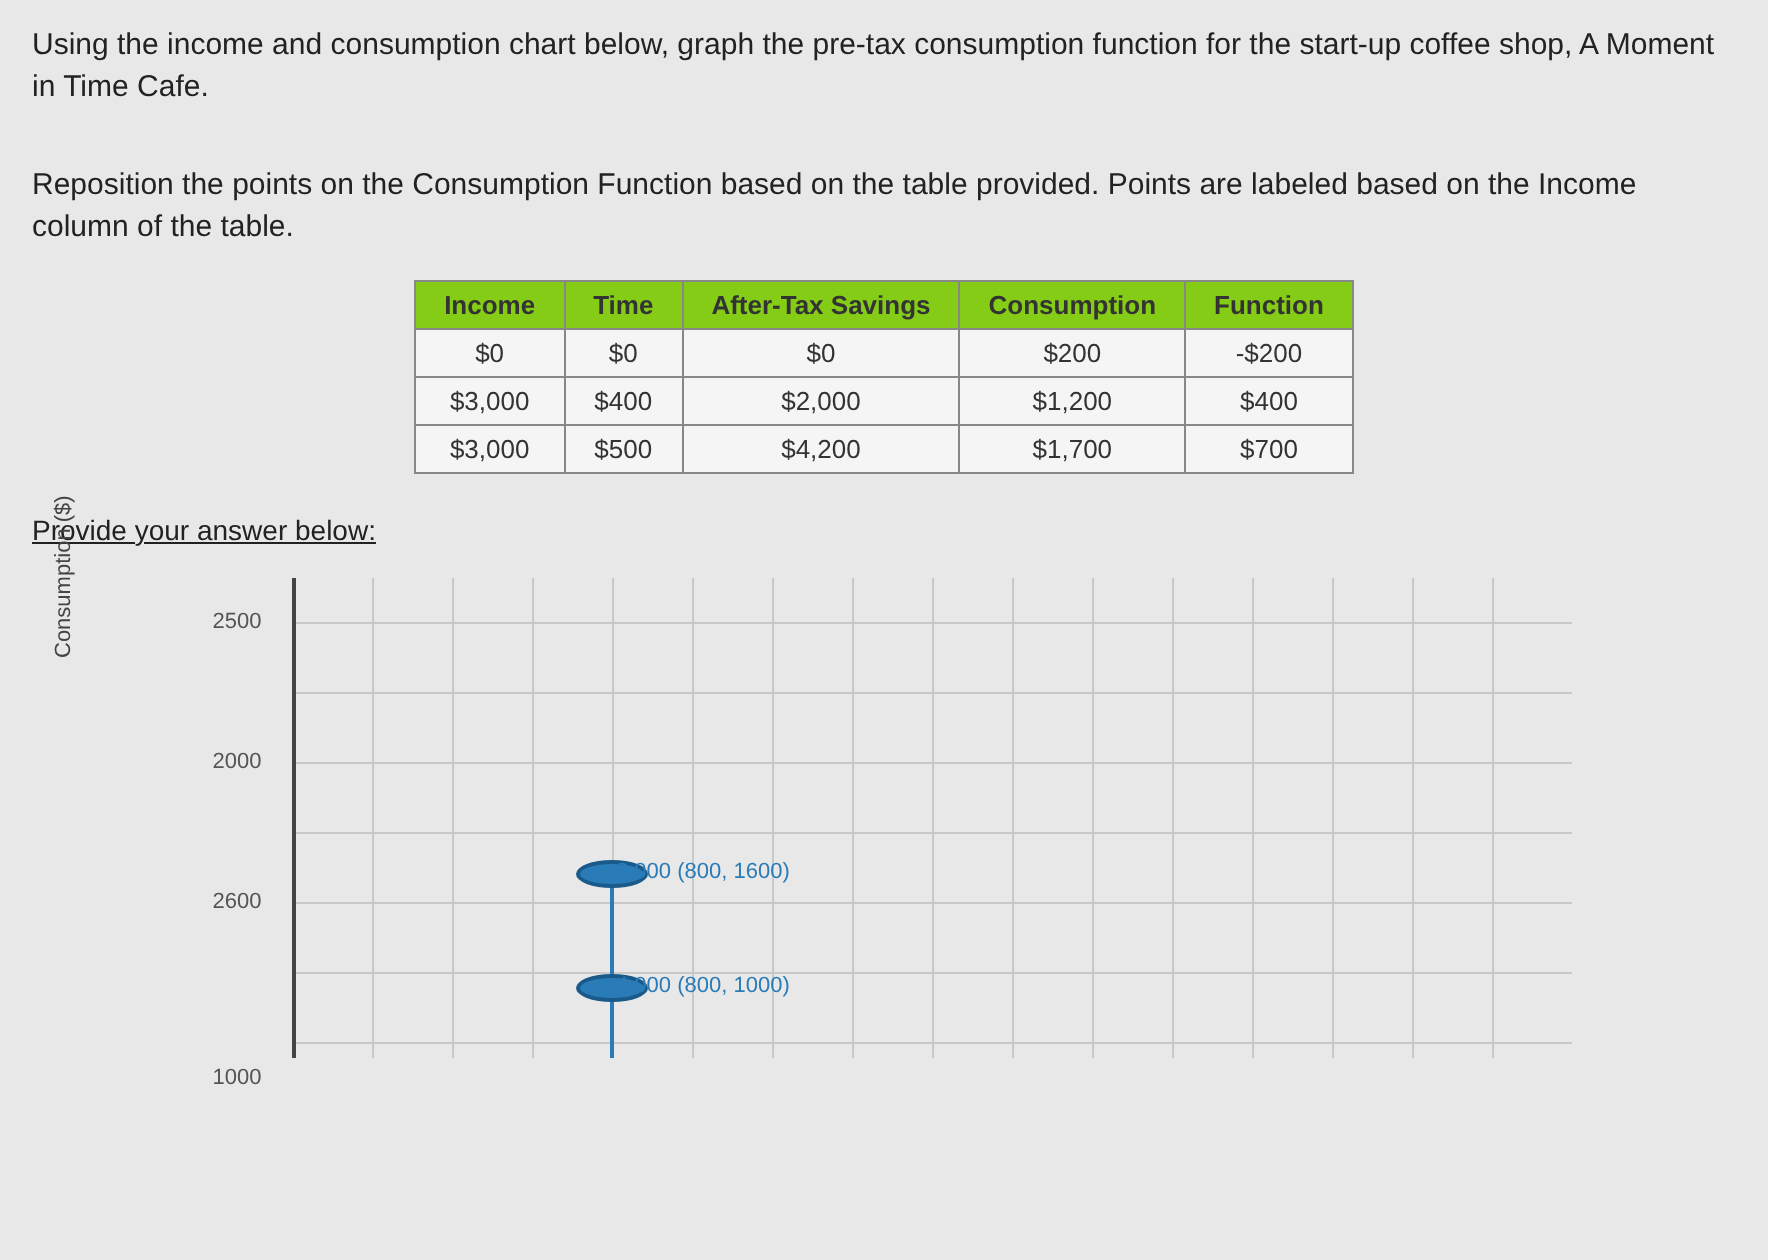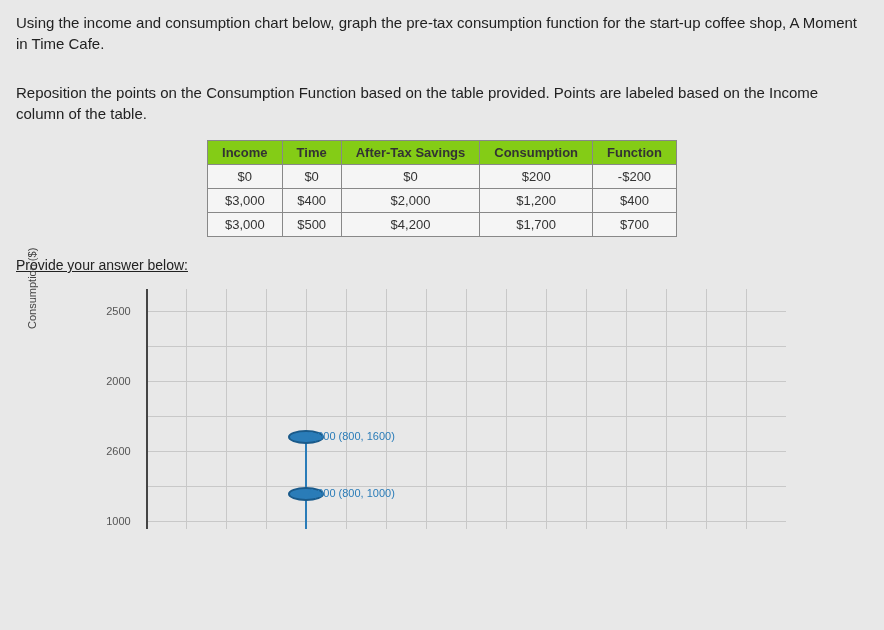--- a/index.html
+++ b/index.html
@@ -154,21 +154,21 @@
   </table>
 
 <div class="answer-label">Provide your answer below:</div>
 
 <div class="chart-area">
   <div class="y-label">Consumption ($)</div>
 
   <div class="y-tick" style="top:16px">2500</div>
   <div class="y-tick" style="top:86px">2000</div>
   <div class="y-tick" style="top:156px">2600</div>
-  <div class="y-tick" style="top:226px">1000</div>
+  <div class="y-tick" style="top:244px">1000</div>
 
   <div class="h-grid" style="top:22px"></div>
   <div class="h-grid" style="top:57px"></div>
   <div class="h-grid" style="top:92px"></div>
   <div class="h-grid" style="top:127px"></div>
   <div class="h-grid" style="top:162px"></div>
   <div class="h-grid" style="top:197px"></div>
   <div class="h-grid" style="top:232px"></div>
 
   <div class="v-grid" style="left:130px"></div>

